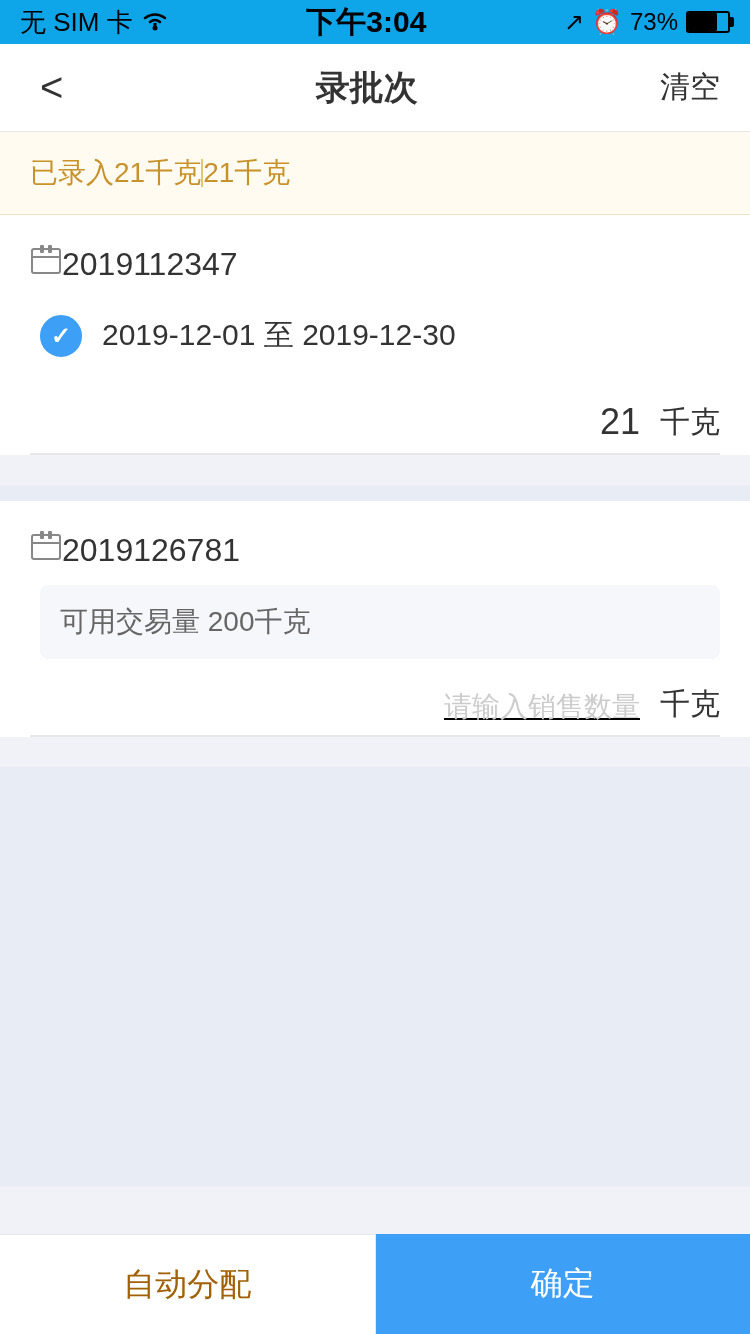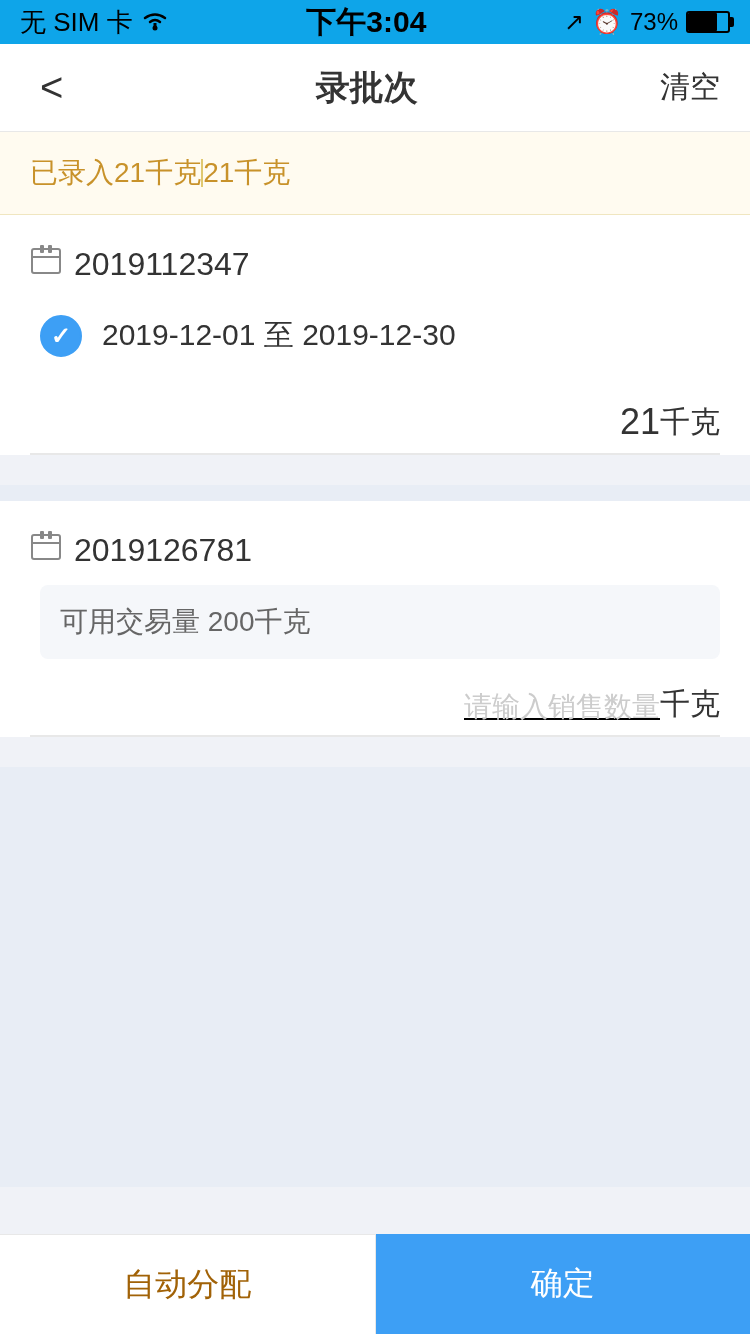--- a/index.html
+++ b/index.html
@@ -121,21 +121,20 @@
 
     
     .batch-item {
       background: #fff;
       padding: 30px 30px 0 30px;
     }
 
     .batch-item-header {
       display: flex;
       align-items: center;
-      gap: 12px;
       margin-bottom: 16px;
     }
 
     .batch-icon {
       color: #888;
       font-size: 32px;
     }
 
     .batch-id {
       font-size: 32px;
@@ -195,21 +194,21 @@
       color: #666;
     }
 
     
     .amount-row {
       display: flex;
       align-items: center;
       justify-content: flex-end;
       padding: 24px 30px 0 30px;
       background: #fff;
-      gap: 0;
+      gap: 20px;
     }
 
     .amount-value {
       font-size: 36px;
       color: #333;
       font-weight: 500;
     }
 
     .amount-unit {
       font-size: 30px;

